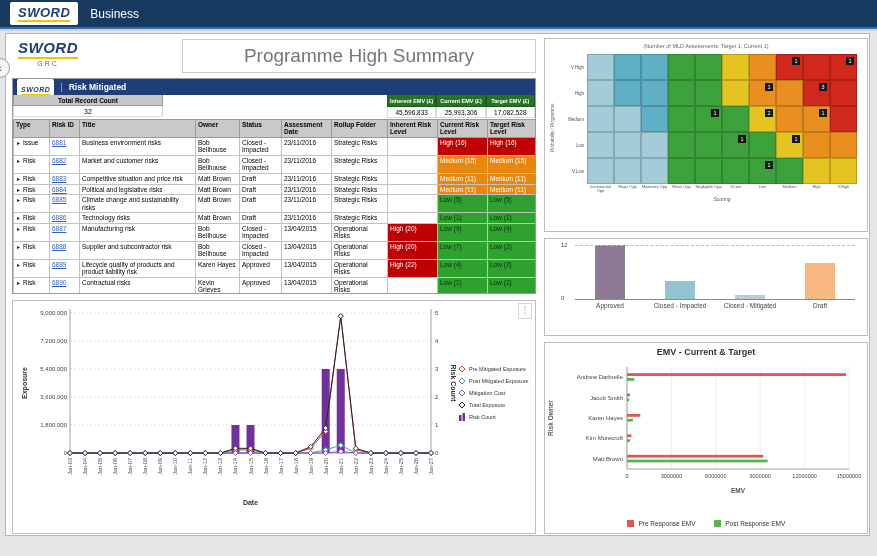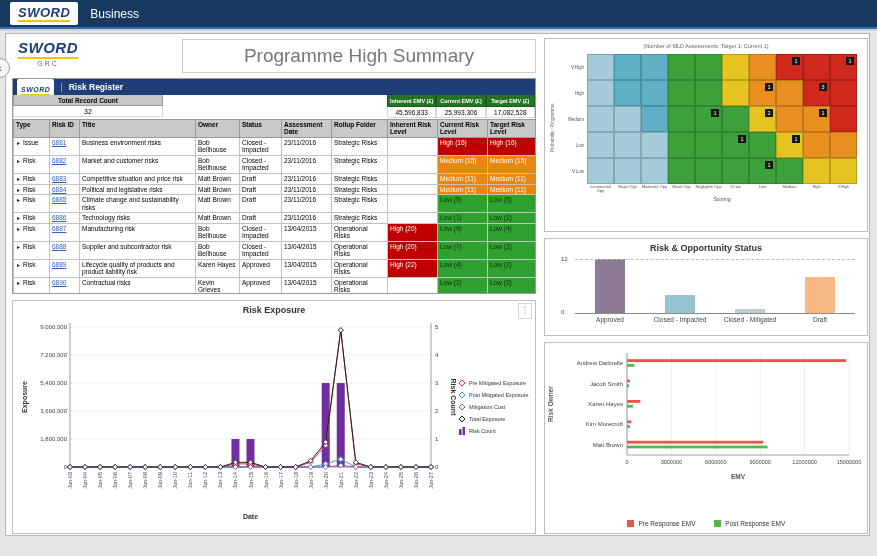--- a/index.html
+++ b/index.html
@@ -120,21 +120,21 @@
     </div>
     <div class="page-title">Programme High Summary</div>
   </div>
 
   <div class="rr-panel">
     <div class="rr-bar">
       <span class="brand-badge mini">
         <span class="brand-text">SWORD</span>
       </span>
       <span class="rr-divider">|</span>
-      <span class="rr-title">Risk Register</span>
+      <span class="rr-title">Risk Mitigated</span>
     </div>
     <div class="rr-counts">
       <div class="count-block">
         <div class="count-h">Total Record Count</div>
         <div class="count-v">32</div>
       </div>
       <div class="rr-spacer"></div>
       <div class="emv-block">
         <div class="emv-col">
           <div class="emv-h">Inherent EMV (£)</div>
@@ -297,21 +297,20 @@
             <td></td>
             <td style="background: rgb(47, 161, 46); color: rgb(11, 46, 11); text-align: left;">Low (1)</td>
             <td style="background: rgb(47, 161, 46); color: rgb(11, 46, 11); text-align: left;">Low (2)</td>
           </tr>
         </tbody>
     </table>
   </div>
 
   <div class="panel exp-panel">
     <div class="panel-menu">⋮</div>
-    <div class="chart-title">Risk Exposure</div>
     <svg width="522" height="216" viewBox="0 0 522 216">
         <line x1="57" y1="152" x2="418" y2="152" stroke="#cfcfcf" stroke-dasharray="2,2" stroke-width="0.6"></line>
         <text x="54" y="154" text-anchor="end" font-size="6" fill="#444">0</text>
         <line x1="57" y1="124" x2="418" y2="124" stroke="#cfcfcf" stroke-dasharray="2,2" stroke-width="0.6"></line>
         <text x="54" y="126" text-anchor="end" font-size="6" fill="#444">1,800,000</text>
         <line x1="57" y1="96" x2="418" y2="96" stroke="#cfcfcf" stroke-dasharray="2,2" stroke-width="0.6"></line>
         <text x="54" y="98" text-anchor="end" font-size="6" fill="#444">3,600,000</text>
         <line x1="57" y1="68" x2="418" y2="68" stroke="#cfcfcf" stroke-dasharray="2,2" stroke-width="0.6"></line>
         <text x="54" y="70" text-anchor="end" font-size="6" fill="#444">5,400,000</text>
         <line x1="57" y1="40" x2="418" y2="40" stroke="#cfcfcf" stroke-dasharray="2,2" stroke-width="0.6"></line>
@@ -571,21 +570,20 @@
             <div class="hm-collabel">Medium</div>
             <div class="hm-collabel">High</div>
             <div class="hm-collabel">V.High</div>
           </div>
         <div class="hm-xaxis">Scoring</div>
       </div>
     </div>
   </div>
 
   <div class="panel st-panel">
-    <div class="chart-title">Risk &amp; Opportunity Status</div>
     <div class="st-plot">
       <span class="st-ytick top">12</span>
       <span class="st-ytick bottom">0</span>
       <div class="st-gridtop"></div>
       <div class="st-cols">
           <div class="st-col">
             <div class="st-bar" style="height: 54px; background: rgb(141, 123, 149);"></div>
           </div>
           <div class="st-col">
             <div class="st-bar" style="height: 18px; background: rgb(148, 196, 205);"></div>
@@ -601,20 +599,21 @@
       <div class="st-labels">
           <div class="st-label">Approved</div>
           <div class="st-label">Closed - Impacted</div>
           <div class="st-label">Closed - Mitigated</div>
           <div class="st-label">Draft</div>
         </div>
     </div>
   </div>
 
   <div class="panel emv-panel">
+    <div class="chart-title">EMV - Current &amp; Target</div>
     <svg width="322" height="146" viewBox="0 0 322 146">
         <line x1="82" y1="10" x2="82" y2="112" stroke="#e3e3e3" stroke-width="0.6"></line>
         <text x="82" y="121" text-anchor="middle" font-size="5.5" fill="#444">0</text>
         <line x1="126.4" y1="10" x2="126.4" y2="112" stroke="#e3e3e3" stroke-width="0.6"></line>
         <text x="126.4" y="121" text-anchor="middle" font-size="5.5" fill="#444">3000000</text>
         <line x1="170.8" y1="10" x2="170.8" y2="112" stroke="#e3e3e3" stroke-width="0.6"></line>
         <text x="170.8" y="121" text-anchor="middle" font-size="5.5" fill="#444">6000000</text>
         <line x1="215.2" y1="10" x2="215.2" y2="112" stroke="#e3e3e3" stroke-width="0.6"></line>
         <text x="215.2" y="121" text-anchor="middle" font-size="5.5" fill="#444">9000000</text>
         <line x1="259.6" y1="10" x2="259.6" y2="112" stroke="#e3e3e3" stroke-width="0.6"></line>

